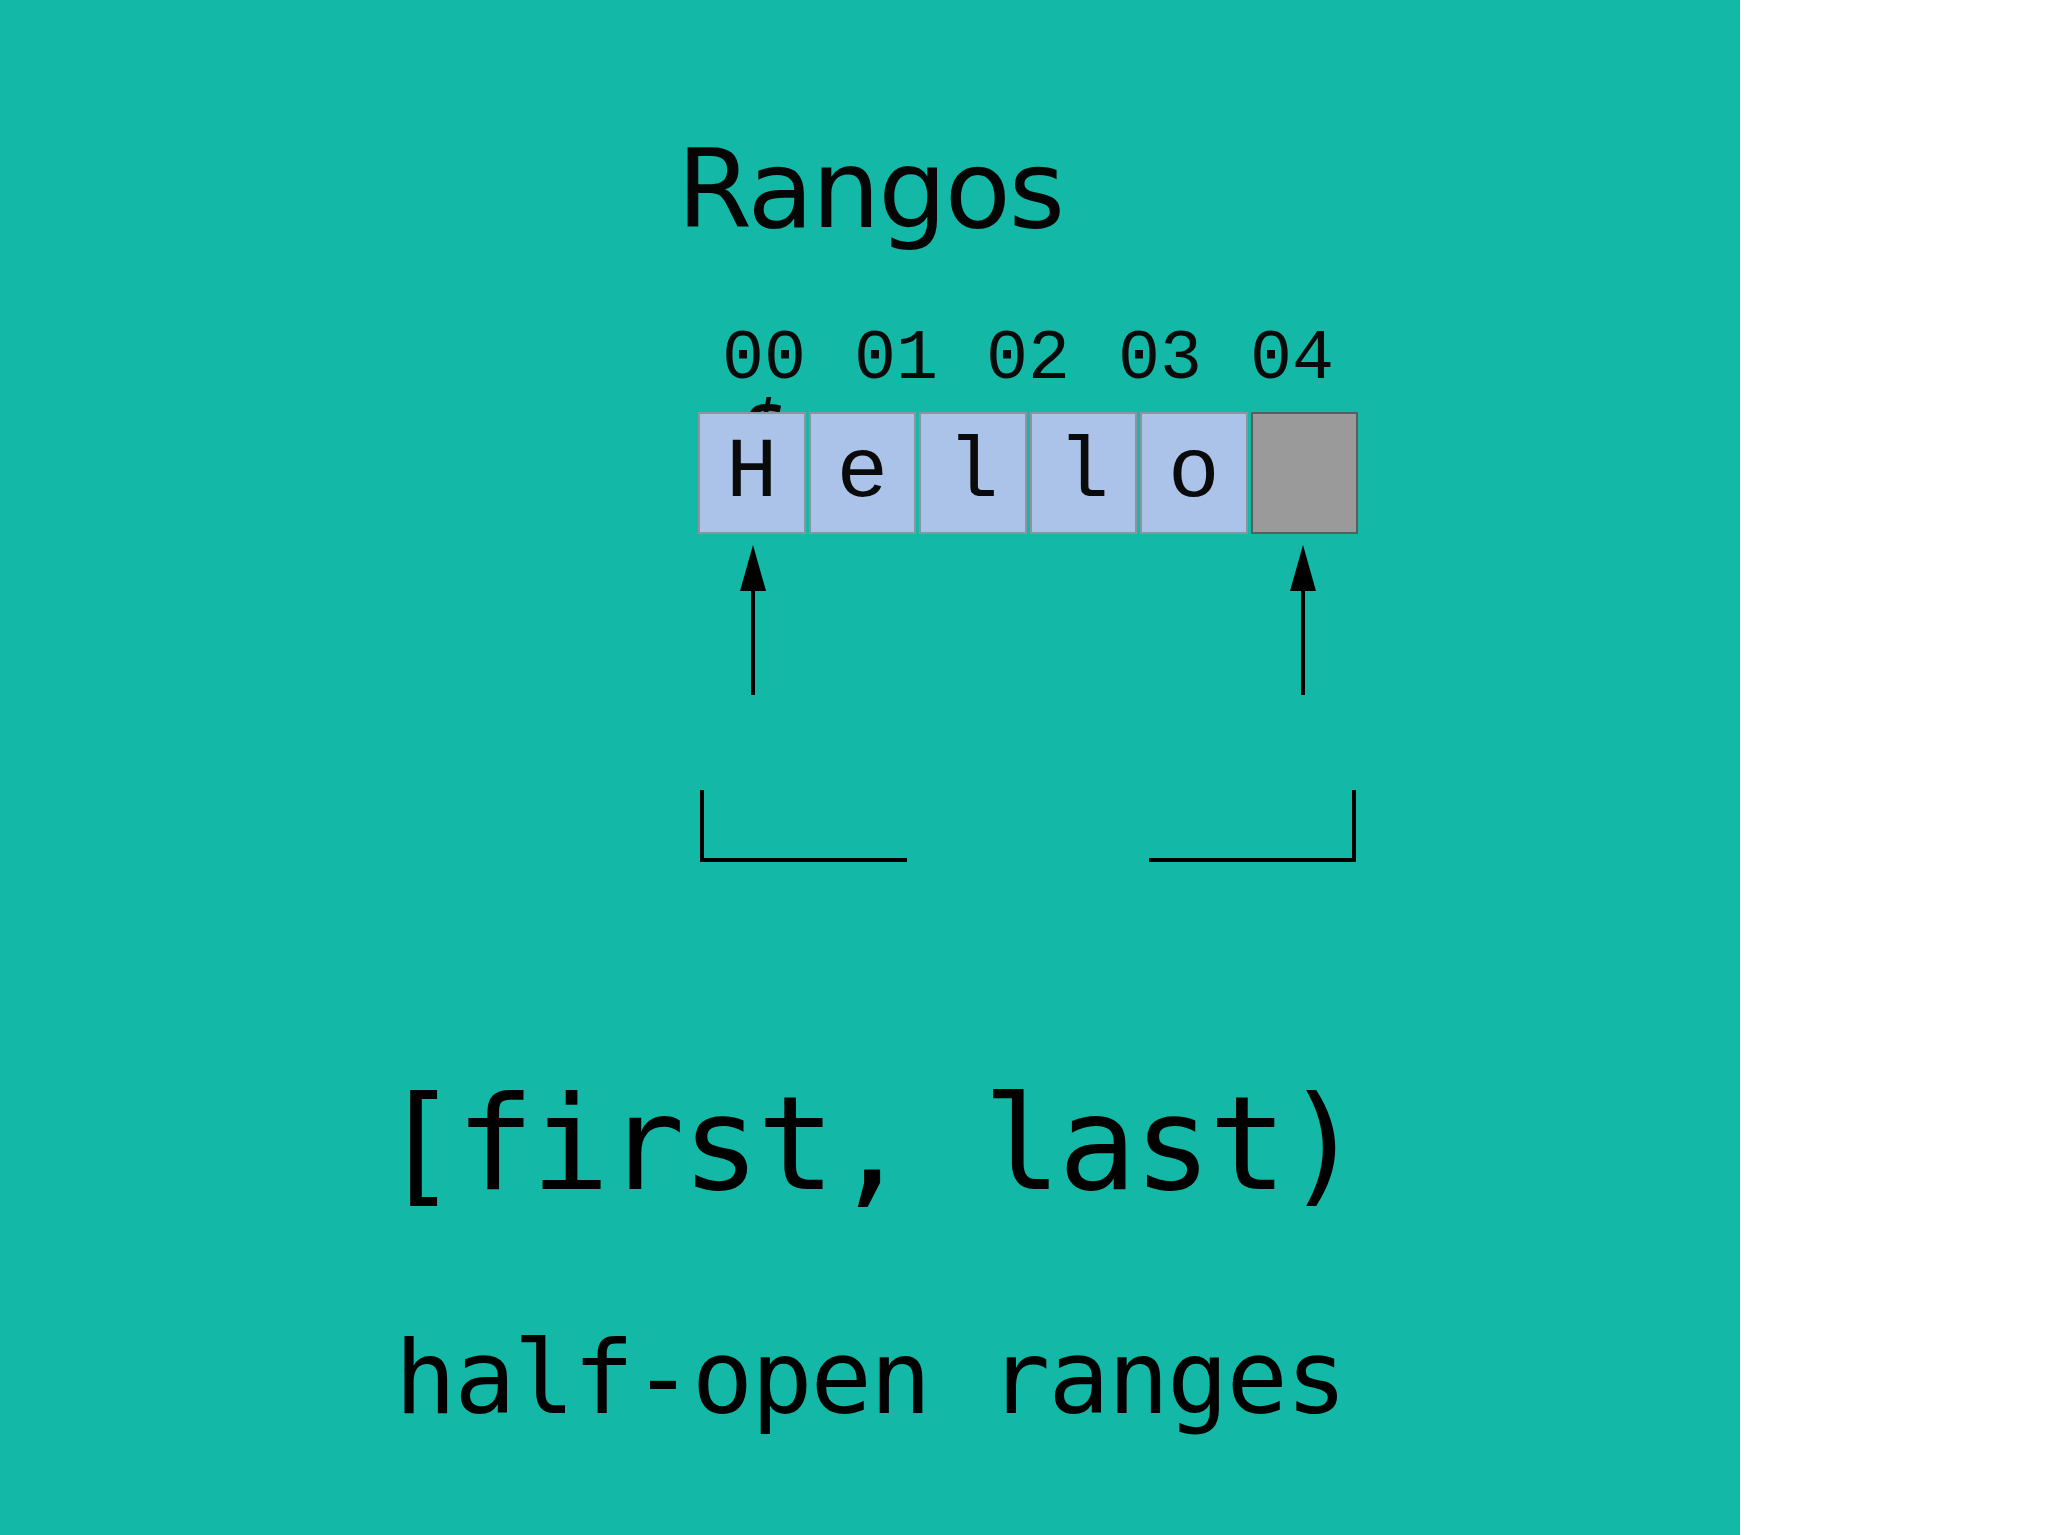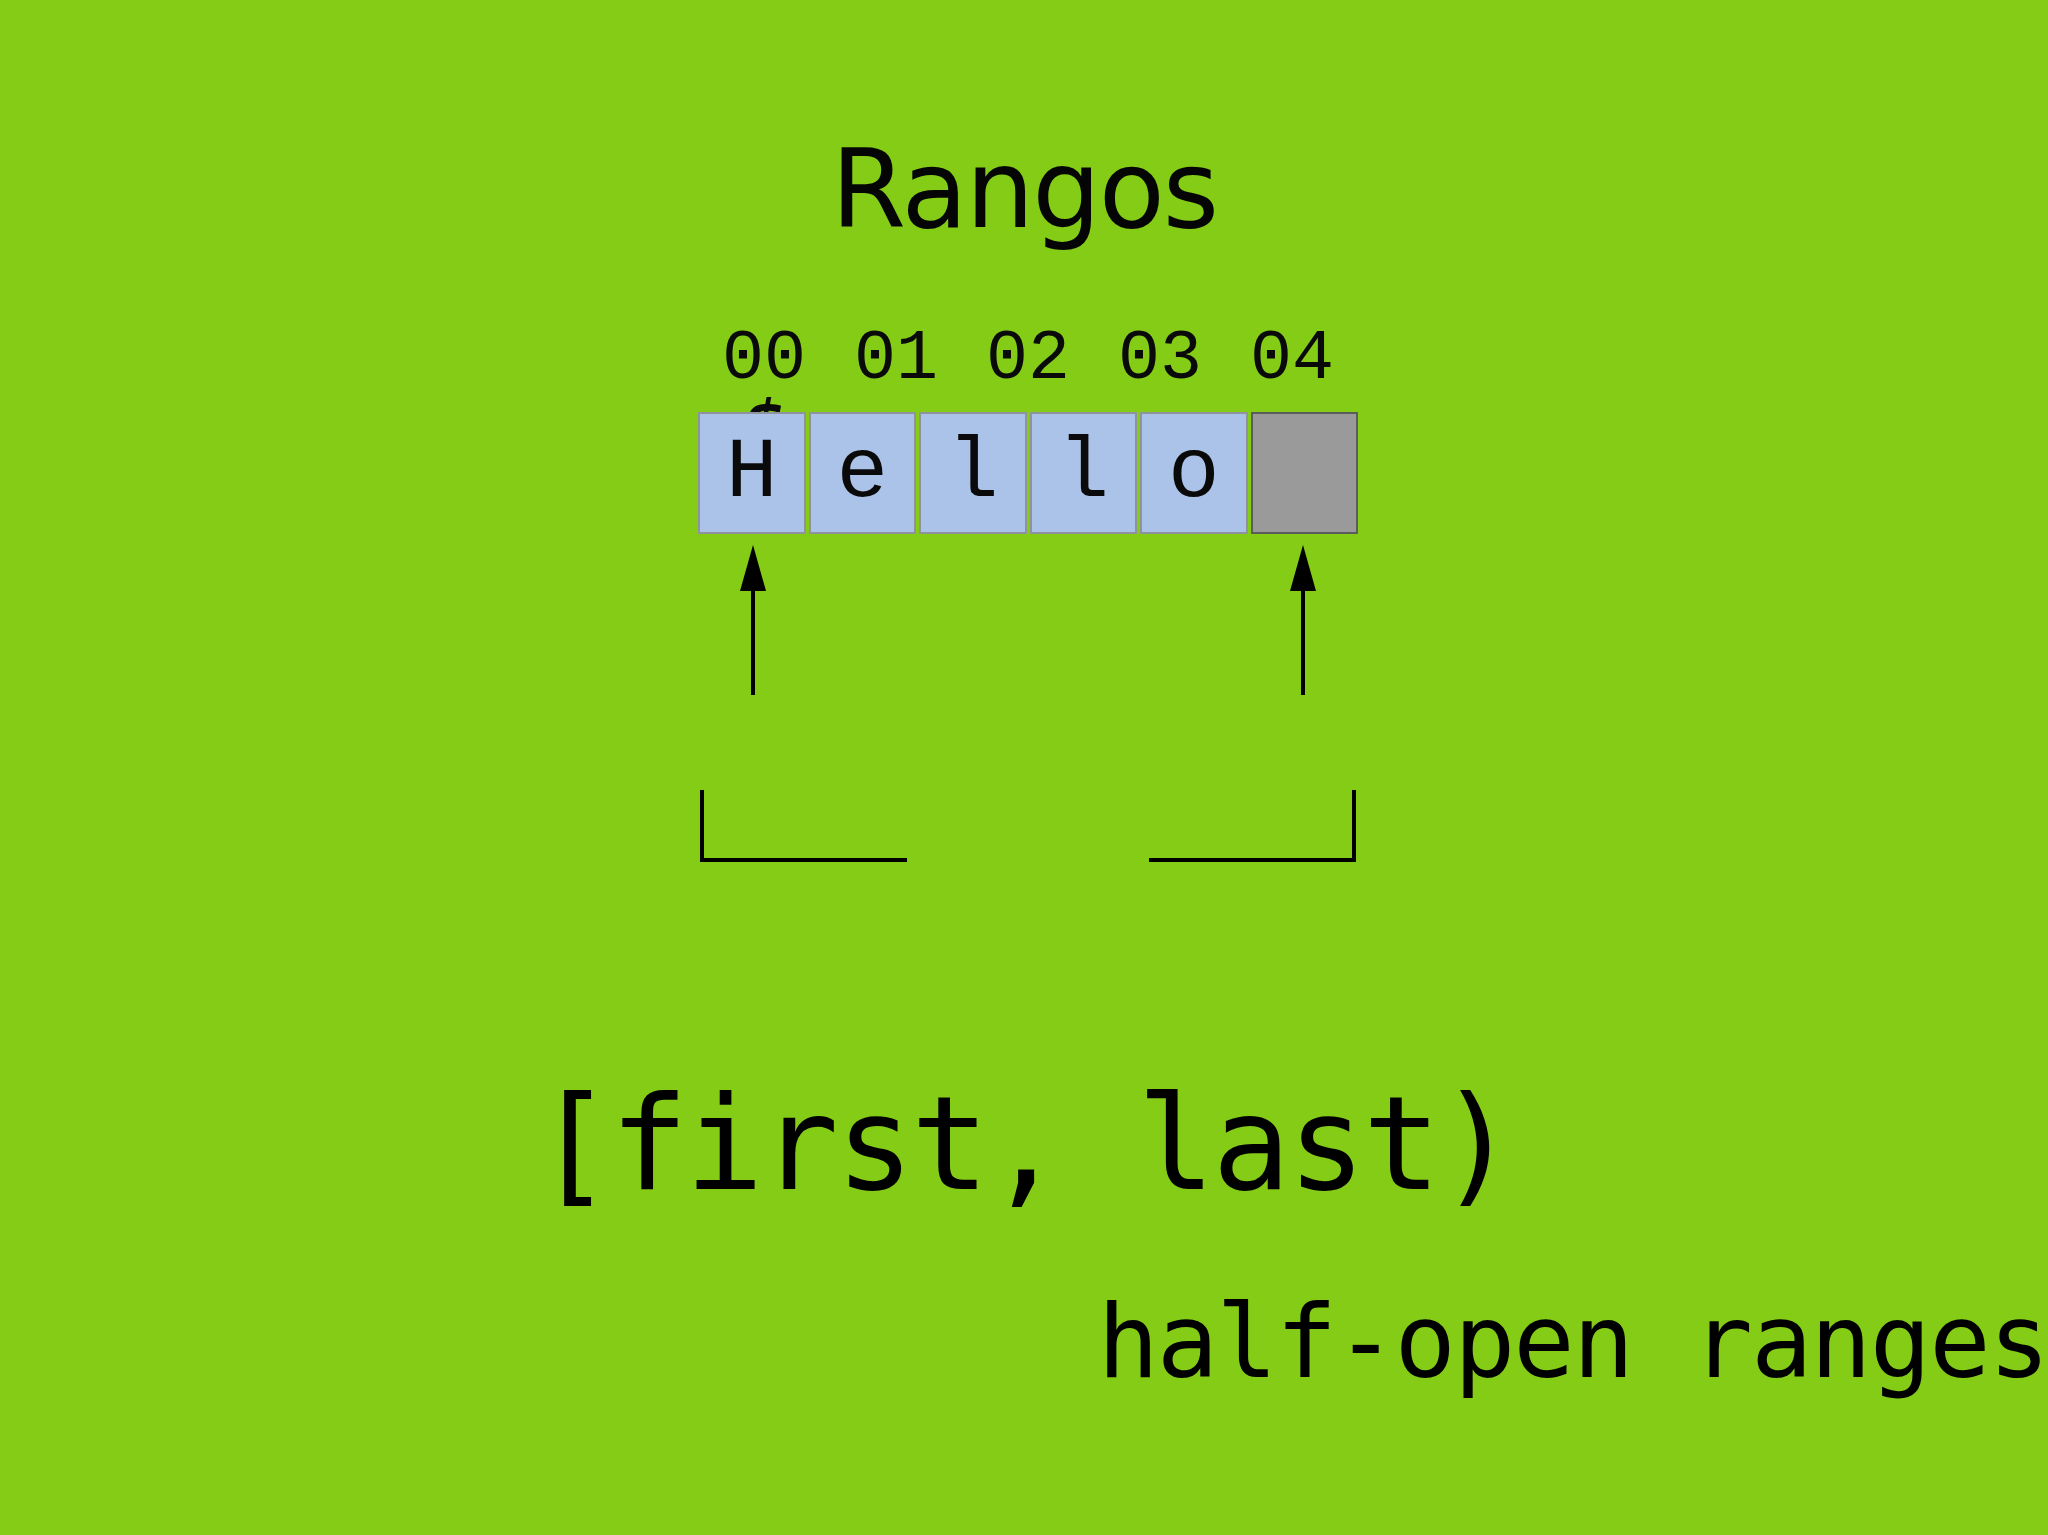--- a/index.html
+++ b/index.html
@@ -6,22 +6,22 @@
     --cell-blue:#abc3e8;
     --cell-gray:#9a9a9a;
     --cell-border:#8e939e;
     --gray-border:#5c5c5c;
     --line:#000000;
   }
   *{margin:0;padding:0;box-sizing:border-box;}
   html,body{background:#ffffff;}
   .page{
     position:relative;
-    width:2048px;height:1535px;
-    background:#84cc16;
+    width:1740px;height:1535px;
+    background:#14b8a6;
     overflow:hidden;
     font-family:"DejaVu Sans", sans-serif;
     color:#000;
   }
   .title{
     position:absolute;top:136px;left:0;width:100%;
     text-align:center;
     font-size:108px;line-height:1;
     letter-spacing:-2px;
     font-weight:500;
@@ -93,22 +93,22 @@
     position:absolute;top:1066px;left:0;width:100%;
     text-align:center;
     font-family:"DejaVu Sans Mono", monospace;
     font-weight:normal;
     font-size:130px;line-height:1.2;
     letter-spacing:-3px;
     color:#000;
     white-space:nowrap;
   }
   .subtitle{
-    position:absolute;top:1286px;left:0;width:100%;
-    text-align:right;
+    position:absolute;top:1322px;left:0;width:100%;
+    text-align:center;
     font-family:"DejaVu Sans Mono", monospace;
     font-size:102px;line-height:1.1;
     letter-spacing:-2px;
     color:#000;
     white-space:nowrap;
   }
 </style>
 </head>
 <body>
 

